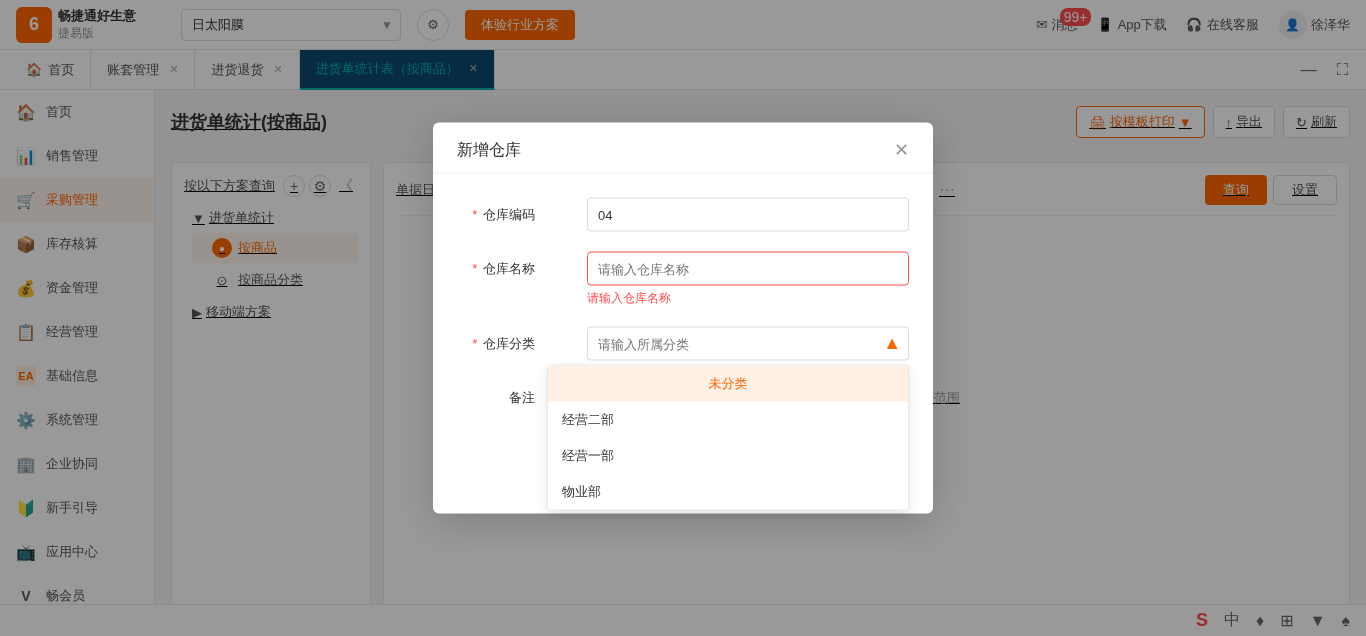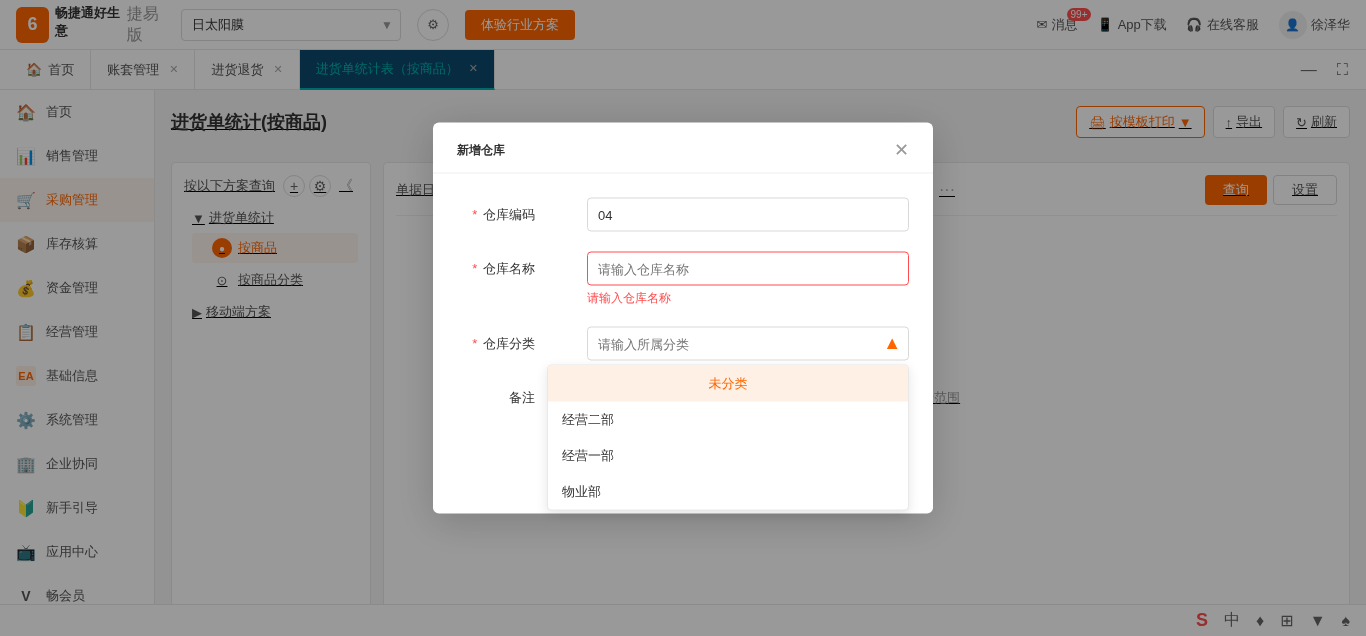--- a/index.html
+++ b/index.html
@@ -22,23 +22,23 @@
       width: 155px;
       gap: 6px;
     }
     .logo-icon {
       width: 36px; height: 36px;
       background: #ff6600;
       border-radius: 6px;
       display: flex; align-items: center; justify-content: center;
       color: #fff; font-weight: bold; font-size: 18px;
     }
-    .logo-text { display: flex; flex-direction: row; }
+    .logo-text { display: flex; flex-direction: column; }
     .logo-text .main { font-size: 13px; color: #333; font-weight: bold; }
-    .logo-text .sub { font-size: 16px; color: #999; }
+    .logo-text .sub { font-size: 12px; color: #999; }
     .header-search {
       flex: 0 0 220px;
       margin-left: 10px;
       position: relative;
     }
     .header-search input {
       width: 100%; height: 32px; border: 1px solid #ddd; border-radius: 4px;
       padding: 0 30px 0 10px; font-size: 13px; color: #333; outline: none;
     }
     .header-search .search-arrow {
@@ -57,21 +57,21 @@
       padding: 6px 16px; font-size: 13px; cursor: pointer;
     }
     .header-right {
       margin-left: auto; display: flex; align-items: center; gap: 20px;
     }
     .header-right-item {
       display: flex; align-items: center; gap: 4px; color: #555; font-size: 13px; cursor: pointer; position: relative;
     }
     .badge {
       position: absolute; top: -8px; right: -14px;
-      background: #ff4d4f; color: #fff; font-size: 10px;
+      background: #ff4d4f; color: #fff; font-size: 14px;
       border-radius: 8px; padding: 1px 4px; min-width: 18px; text-align: center;
     }
     .user-avatar {
       width: 28px; height: 28px; border-radius: 50%; background: #f0f0f0;
       display: flex; align-items: center; justify-content: center; font-size: 12px; color: #666;
     }
 
     
     .tab-bar {
       height: 40px;
@@ -174,21 +174,21 @@
       width: 500px;
       z-index: 200;
       box-shadow: 0 8px 40px rgba(0,0,0,0.18);
       padding-bottom: 20px;
     }
     .dialog-header {
       display: flex; align-items: center; justify-content: space-between;
       padding: 16px 24px 12px;
       border-bottom: 1px solid #f0f0f0;
     }
-    .dialog-title { font-size: 12px; font-weight: bold; color: #333; }
+    .dialog-title { font-size: 16px; font-weight: normal; color: #333; }
     .dialog-close { cursor: pointer; color: #999; font-size: 18px; }
     .dialog-body { padding: 24px 24px 16px; }
     .form-row {
       display: flex; align-items: flex-start; margin-bottom: 20px; position: relative;
     }
     .form-label {
       width: 90px; text-align: right; padding-right: 12px; padding-top: 8px;
       color: #333; font-size: 13px; flex-shrink: 0;
     }
     .form-label .required { color: #ff4d4f; margin-right: 2px; }

